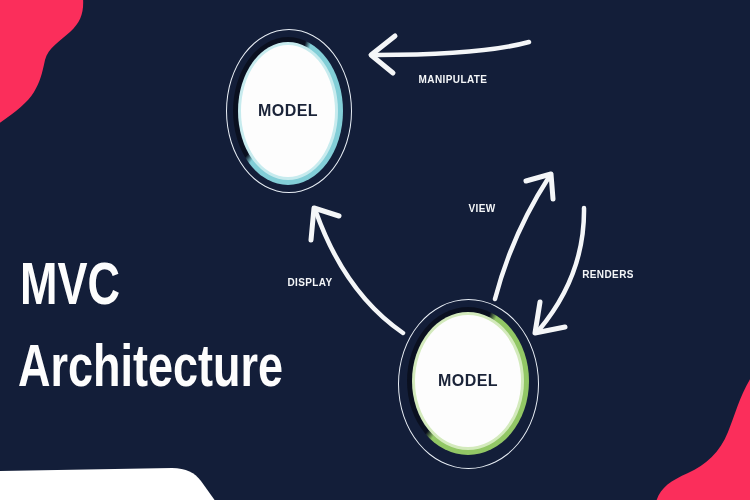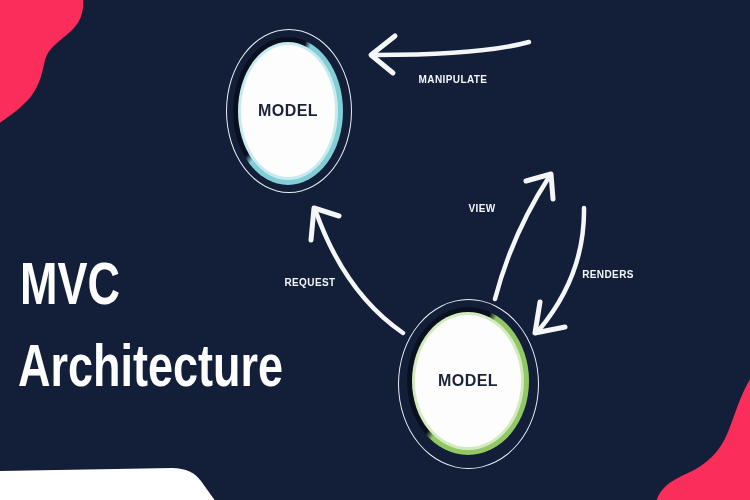--- a/index.html
+++ b/index.html
@@ -189,18 +189,18 @@
   </div>
 
   <div class="edge-label edge-label-manipulate">MANIPULATE</div>
 
   <div class="edge-label edge-label-send-request">
     <div>VIEW</div>
   </div>
 
   <div class="edge-label edge-label-renders">RENDERS</div>
 
-  <div class="edge-label edge-label-display">REQUEST</div>
+  <div class="edge-label edge-label-display">DISPLAY</div>
 
   <div class="title-line title-line-1">MVC</div>
   <div class="title-line title-line-2">Architecture</div>
 
 </div>
 
 </body></html>

